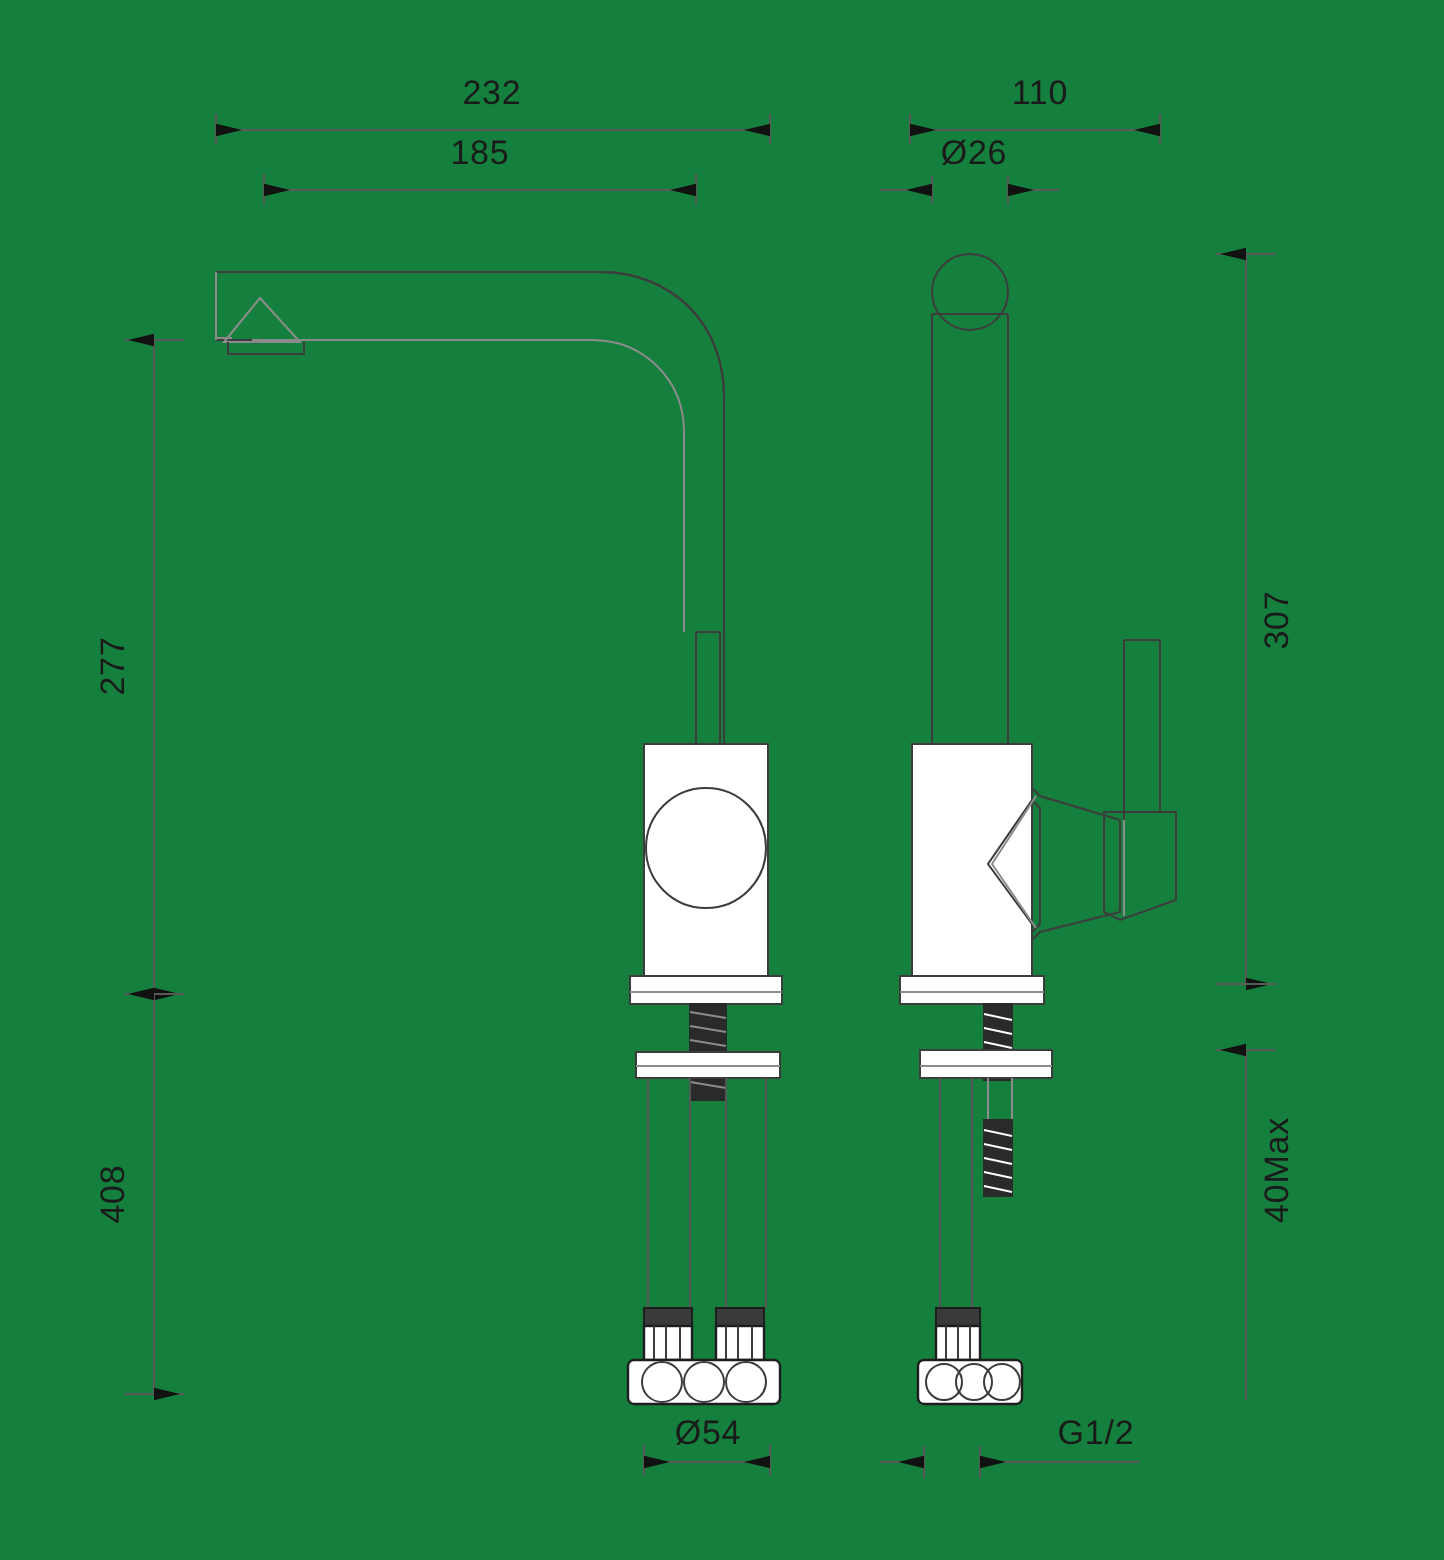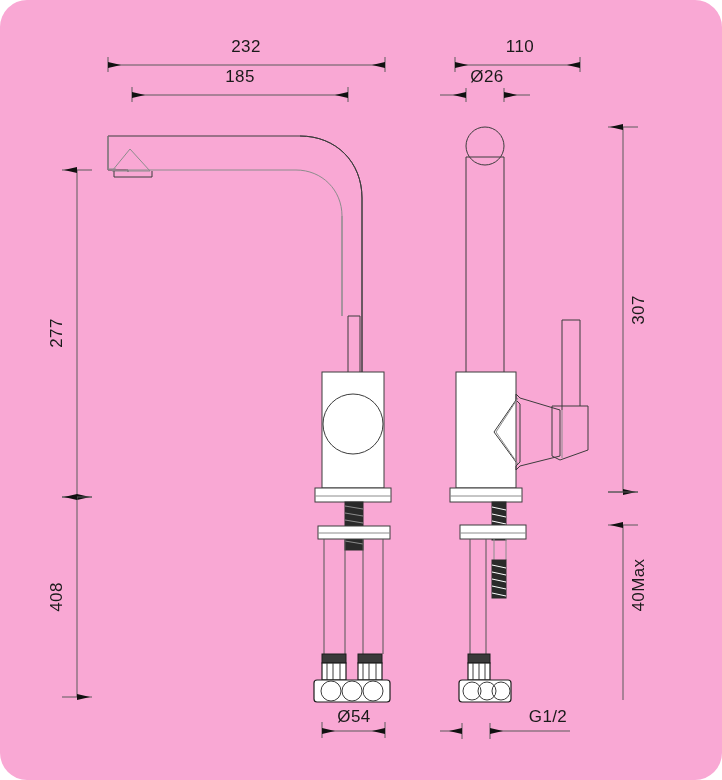--- a/index.html
+++ b/index.html
@@ -10,22 +10,21 @@
   body {
     width: 722px;
     height: 780px;
     font-family: "Liberation Sans", sans-serif;
     overflow: hidden;
   }
   #drawing-root {
     position: relative;
     width: 722px;
     height: 780px;
-    background: #f9a8d4;
-    border-radius: 27px;
+    background: #15803d;
   }
   svg.sheet {
     display: block;
     width: 722px;
     height: 780px;
   }
   .dim-text {
     font-family: "Liberation Sans", sans-serif;
     font-size: 17px;
     fill: #1a1a1a;

